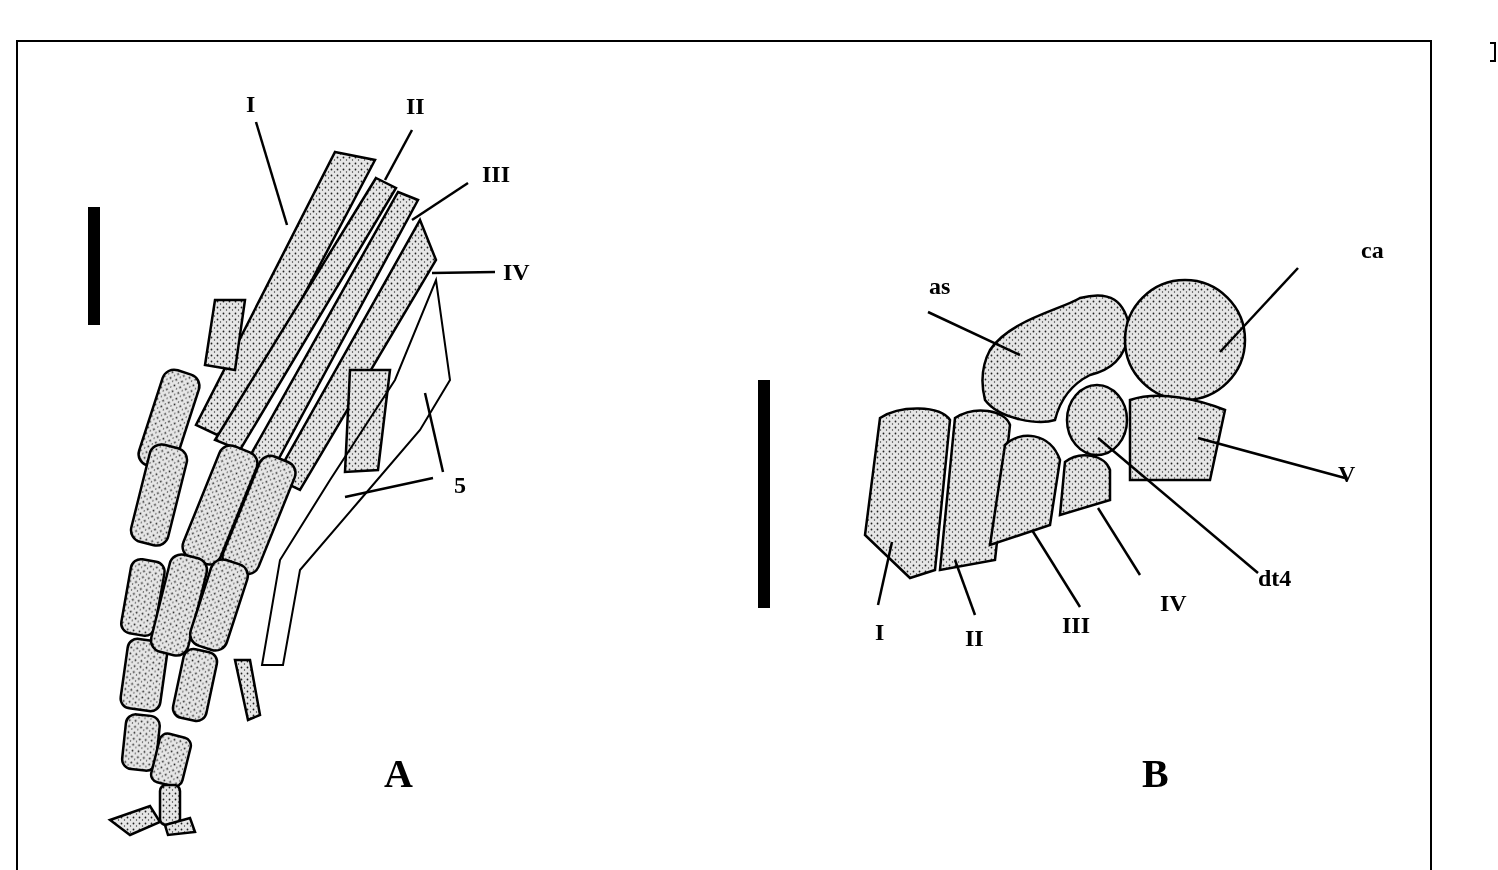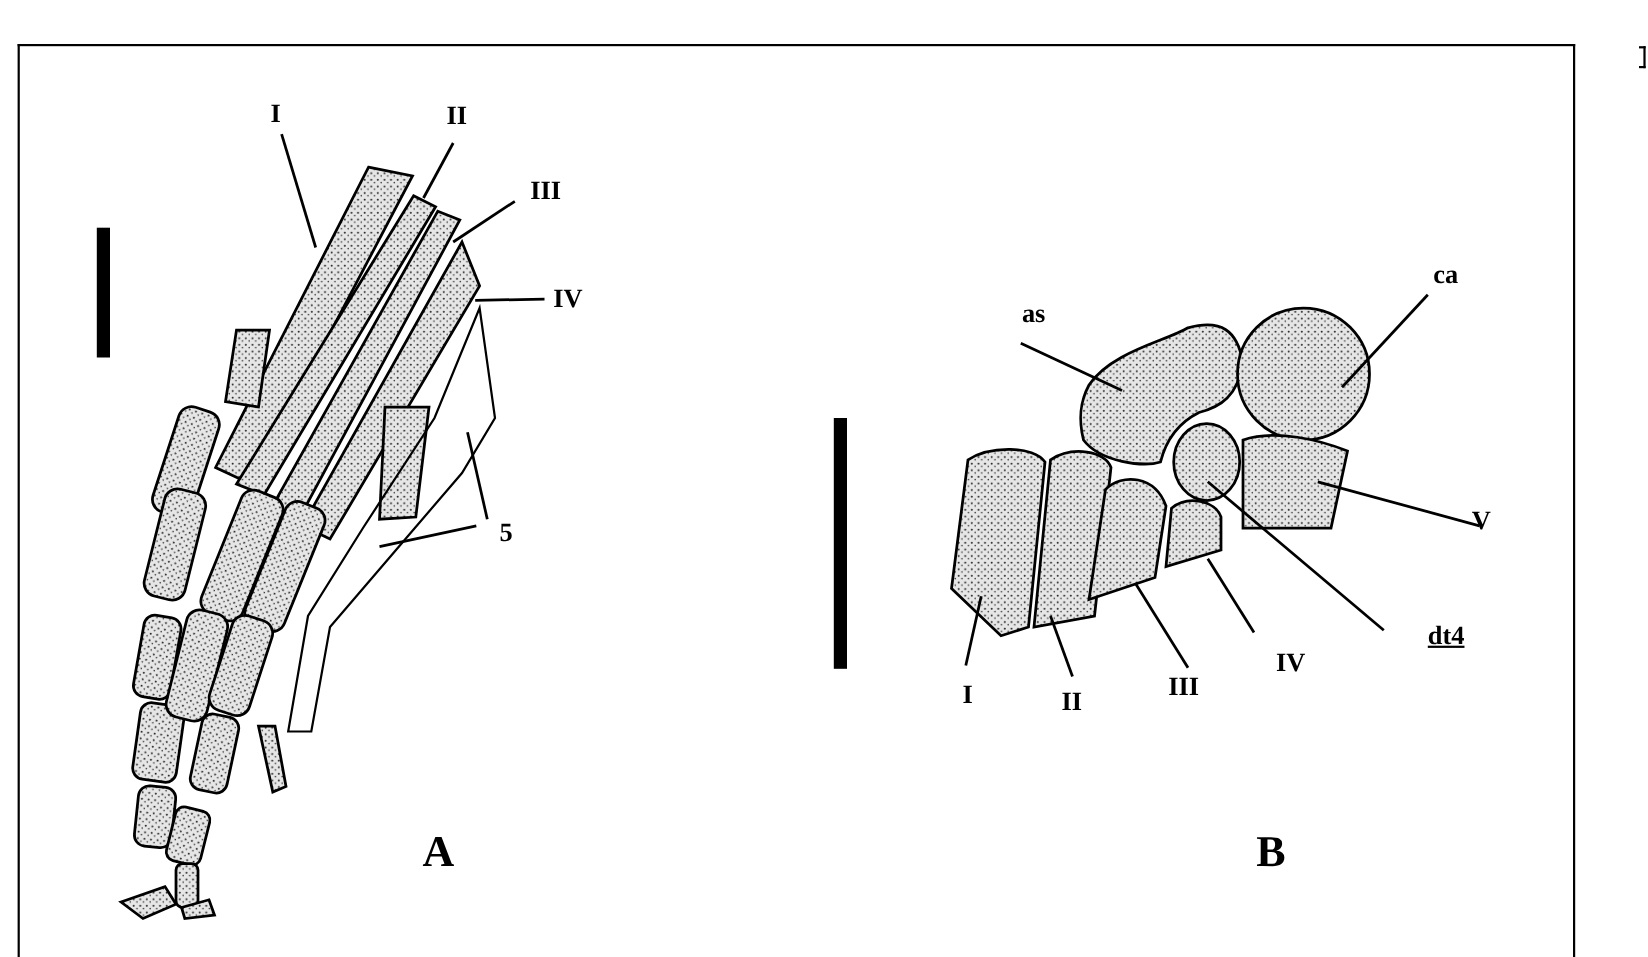--- a/index.html
+++ b/index.html
@@ -109,20 +109,20 @@
 </svg>
 
 <div class="lbl sm" style="left:246px;top:92px;">I</div>
 <div class="lbl sm" style="left:406px;top:94px;">II</div>
 <div class="lbl sm" style="left:482px;top:162px;">III</div>
 <div class="lbl sm" style="left:503px;top:260px;">IV</div>
 <div class="lbl sm" style="left:454px;top:473px;">5</div>
 <div class="lbl big" style="left:384px;top:754px;">A</div>
 
 <div class="lbl sm" style="left:929px;top:274px;">as</div>
-<div class="lbl sm" style="left:1303px;top:238px;">ca</div>
+<div class="lbl sm" style="left:1361px;top:238px;">ca</div>
 <div class="lbl sm" style="left:1338px;top:462px;">V</div>
-<div class="lbl sm" style="left:1298px;top:566px;text-decoration:underline;">dt4</div>
+<div class="lbl sm" style="left:1258px;top:566px;">dt4</div>
 <div class="lbl sm" style="left:1160px;top:591px;">IV</div>
 <div class="lbl sm" style="left:1062px;top:613px;">III</div>
 <div class="lbl sm" style="left:965px;top:626px;">II</div>
 <div class="lbl sm" style="left:875px;top:620px;">I</div>
 <div class="lbl big" style="left:1142px;top:754px;">B</div>
 
 </body></html>

